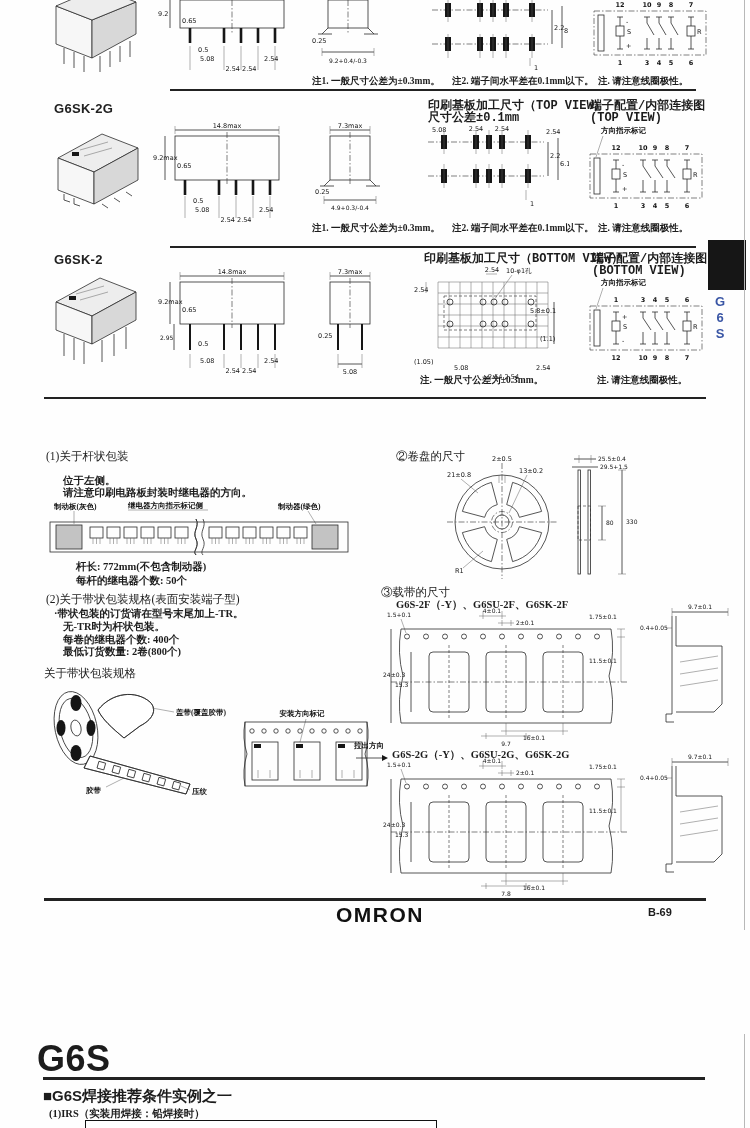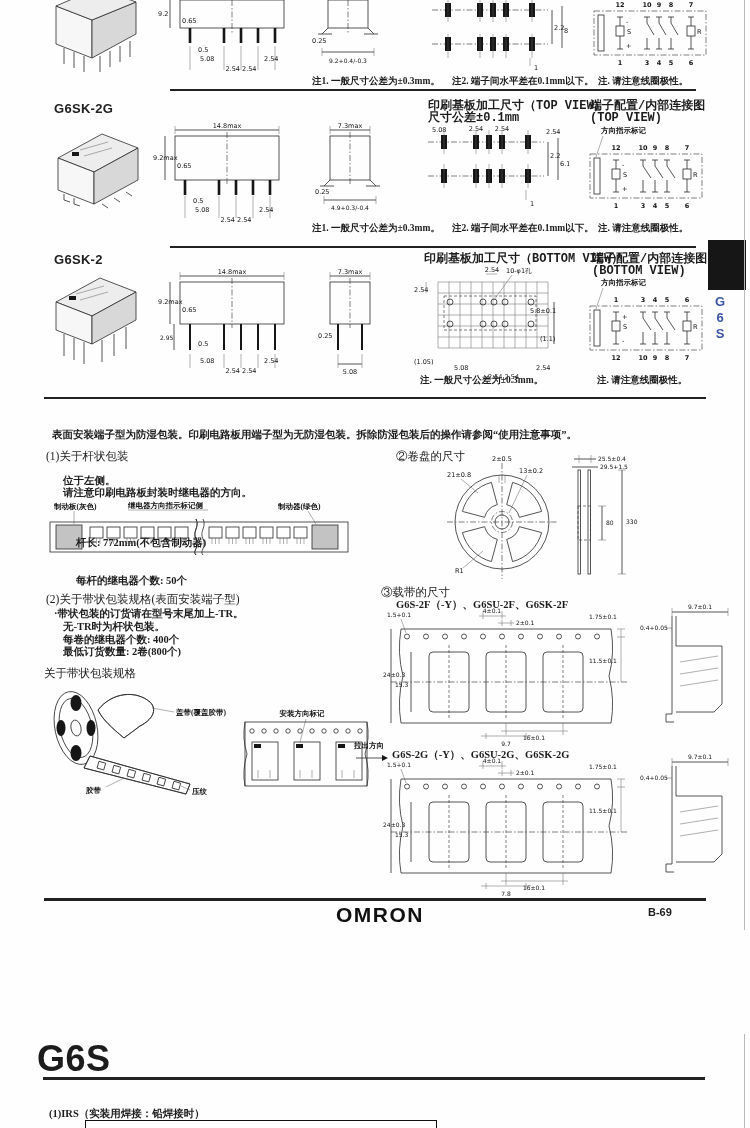--- a/index.html
+++ b/index.html
@@ -517,21 +517,20 @@
   <div class="abs t-note" style="left:597px;top:374px">注. 请注意线圈极性。</div>
 
   <div class="abs" style="left:708px;top:240px;width:38px;height:50px;background:#161616"></div>
   <div class="abs" style="left:712px;top:294px">
     <div class="tab-letter">G</div>
     <div class="tab-letter">6</div>
     <div class="tab-letter">S</div>
   </div>
 
   <div class="abs rule" style="left:44px;top:397px;width:662px;height:1.8px"></div>
-  <div class="abs t-body" style="left:52px;top:428px">表面安装端子型为防湿包装。印刷电路板用端子型为无防湿包装。拆除防湿包装后的操作请参阅“使用注意事项”。</div>
 
   <div class="abs t-sub" style="left:46px;top:449px">(1)关于杆状包装</div>
   <div class="abs t-body" style="left:63px;top:474px">位于左侧。</div>
   <div class="abs t-body" style="left:63px;top:486px">请注意印刷电路板封装时继电器的方向。</div>
 
   <div class="abs t-sub" style="left:396px;top:449px">②卷盘的尺寸</div>
 
   <svg class="abs dwg" style="left:46px;top:500px" width="308" height="64" viewBox="0 0 308 64">
     <text x="8" y="9" class="cj">制动板(灰色)</text>
     <text x="82" y="8" class="cj">继电器方向指示标记侧</text>
@@ -590,21 +589,21 @@
         <line x1="241" y1="38" x2="241" y2="44" class="thin"></line>
       <line x1="251" y1="38" x2="251" y2="44" class="thin"></line>
         <line x1="254.5" y1="38" x2="254.5" y2="44" class="thin"></line>
         <line x1="258" y1="38" x2="258" y2="44" class="thin"></line>
     </g>
     <path d="M150,19 c4,8 -4,12 0,20 c4,8 -4,12 0,16" class="wh"></path>
     <path d="M150,19 c4,8 -4,12 0,20 c4,8 -4,12 0,16"></path>
     <path d="M157,19 c4,8 -4,12 0,20 c4,8 -4,12 0,16"></path>
   </svg>
 
-  <div class="abs t-body" style="left:76px;top:536px">杆长: 772mm(不包含制动器)</div>
+  <div class="abs t-body" style="left:76px;top:560px">杆长: 772mm(不包含制动器)</div>
   <div class="abs t-body" style="left:76px;top:574px">每杆的继电器个数: 50个</div>
 
   <div class="abs t-sub" style="left:46px;top:592px">(2)关于带状包装规格(表面安装端子型)</div>
   <div class="abs t-body" style="left:54px;top:607px">·带状包装的订货请在型号末尾加上-TR。</div>
   <div class="abs t-body" style="left:63px;top:620px">无-TR时为杆状包装。</div>
   <div class="abs t-body" style="left:63px;top:633px">每卷的继电器个数: 400个</div>
   <div class="abs t-body" style="left:63px;top:645px">最低订货数量: 2卷(800个)</div>
 
   <svg class="abs dwg" style="left:445px;top:455px" width="114" height="126" viewBox="0 0 114 126">
     <text x="57" y="6" class="mid">2±0.5</text>
@@ -862,19 +861,20 @@
       <line x1="40" y1="84" x2="78" y2="78" class="thin"></line>
     <path d="M32,112 h-6 v8 h8"></path>
   </svg>
 
   <div class="abs rule" style="left:44px;top:898px;width:662px;height:3px"></div>
   <div class="abs omron" style="left:336px;top:903px">OMRON</div>
   <div class="abs pageno" style="left:648px;top:906px">B-69</div>
 
   <div class="abs p2title" style="left:37px;top:1038px">G6S</div>
   <div class="abs rule" style="left:43px;top:1077px;width:662px;height:2.5px"></div>
+  <div class="abs p2head" style="left:43px;top:1087px">■G6S焊接推荐条件实例之一</div>
   <div class="abs p2subhead" style="left:49px;top:1107px">(1)IRS（实装用焊接：铅焊接时）</div>
   <div class="abs" style="left:85px;top:1120px;width:350px;height:8px;border:1.8px solid #111;border-bottom:none"></div>
 
   <div class="abs vline" style="left:744px;top:0;width:1.2px;height:930px"></div>
   <div class="abs vline" style="left:744px;top:1034px;width:1.2px;height:94px"></div>
 
 </div>
 
 </body></html>

